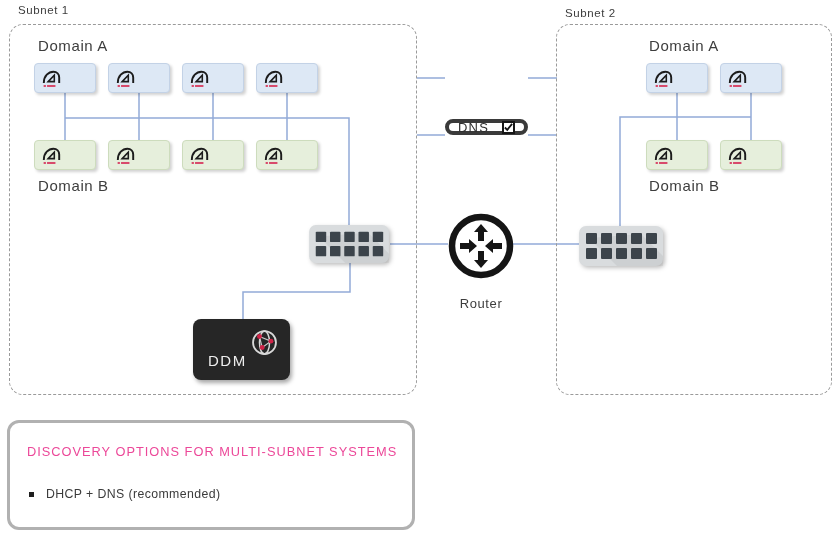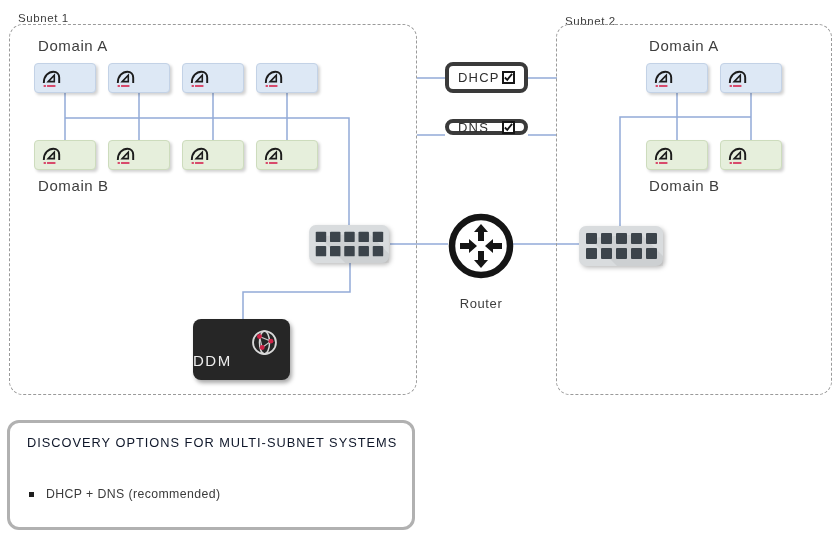--- a/index.html
+++ b/index.html
@@ -8,21 +8,21 @@
     font-family:"Liberation Sans",sans-serif;color:var(--text-dark,#3b3b3b);
   }
   svg.net{position:absolute;left:0;top:0;width:839px;height:536px;}
   svg.net path{fill:none;stroke:var(--line-blue,#92aad8);stroke-width:1.5px;}
 
   .subnet-box{
     position:absolute;border:1.6px dashed var(--dashed-border,#9a9a9a);
     border-radius:14px;box-sizing:border-box;background:transparent;
   }
   .subnet-label{
-    position:absolute;font-size:11.5px;letter-spacing:.6px;color:#3d3d3d;white-space:nowrap;margin-top:8px;
+    position:absolute;font-size:11.5px;letter-spacing:.6px;color:#3d3d3d;white-space:nowrap;
   }
   .domain-label{
     position:absolute;font-size:15px;letter-spacing:.6px;color:#3d3d3d;white-space:nowrap;
   }
 
   .device{
     position:absolute;width:62px;height:30px;border-radius:4px;box-sizing:border-box;
     box-shadow:2px 2px 3px rgba(0,0,0,.18);
   }
   .device.blue{background:var(--device-blue-fill,#dde8f5);border:1px solid var(--device-blue-border,#c3d2e6);}
@@ -45,29 +45,29 @@
 
   .router-wrap{position:absolute;left:444px;top:211px;width:74px;text-align:center;}
   .router-wrap svg{display:block;margin:0 auto;}
   .router-label{margin-top:15px;font-size:13px;letter-spacing:.6px;color:#3d3d3d;}
 
   .ddm-box{
     position:absolute;left:193px;top:319px;width:97px;height:61px;border-radius:8px;
     background:var(--dark-panel,#262626);box-shadow:2px 3px 4px rgba(0,0,0,.35);
   }
   .ddm-label{
-    position:absolute;left:0;bottom:11px;color:#ededed;font-size:15px;letter-spacing:1.5px;
+    position:absolute;left:15px;bottom:11px;color:#ededed;font-size:15px;letter-spacing:1.5px;
   }
   .ddm-box svg{position:absolute;right:9px;top:7px;width:33px;height:33px;}
 
   .info-box{
     position:absolute;left:7px;top:420px;width:408px;height:110px;box-sizing:border-box;
     border:3px solid var(--info-border,#b1b1b1);border-radius:12px;background:#fff;
   }
-  .info-title{position:absolute;left:17px;top:12px;font-size:12.8px;letter-spacing:1px;color:#0f172a;}
+  .info-title{position:absolute;left:17px;top:21px;font-size:12.8px;letter-spacing:1px;color:#ec4899;}
   .info-list{position:absolute;left:19px;top:47px;font-size:12.3px;letter-spacing:.4px;line-height:16.5px;color:#3b3b3b;margin-top:16px;}
   .bullet-row{display:flex;align-items:flex-start;}
   .bullet{width:5px;height:5px;background:#1e1e1e;margin:6px 12px 0 0;flex:0 0 auto;}
   .bullet.hidden{visibility:hidden;}
 </style>
 </head>
 <body>
 
 <div class="canvas">
 
@@ -166,28 +166,20 @@
     <svg viewBox="0 0 36 36">
       <circle cx="18" cy="18" r="12.5" stroke="#d8d8d8" stroke-width="2" fill="none"></circle>
       <ellipse cx="18" cy="18" rx="5.5" ry="12.5" stroke="#d8d8d8" stroke-width="1.6" fill="none"></ellipse>
       <path d="M12.5 11.5 L25 16.5 L15.5 23.5 Z" stroke="#c9c9c9" stroke-width="1.3" fill="none"></path>
       <circle cx="12.5" cy="11.5" r="2.7" fill="#cf2347"></circle>
       <circle cx="25" cy="16.5" r="2.7" fill="#cf2347"></circle>
       <circle cx="15.5" cy="23.5" r="2.7" fill="#cf2347"></circle>
     </svg>
   </div>
 
-  <div class="service-pill" style="left:445px;top:62px;width:83px;height:31px">
-    <span>DHCP</span>
-    <span class="checkbox">
-      <svg viewBox="0 0 10 10">
-          <polyline points="1,5 3.6,7.6 9,1" stroke="#111" stroke-width="2" fill="none"></polyline>
-        </svg>
-    </span>
-  </div>
   <div class="service-pill" style="left:445px;top:119px;width:83px;height:16px">
     <span>DNS</span>
     <span class="checkbox">
       <svg viewBox="0 0 10 10">
           <polyline points="1,5 3.6,7.6 9,1" stroke="#111" stroke-width="2" fill="none"></polyline>
         </svg>
     </span>
   </div>
 
   <div class="router-wrap">

